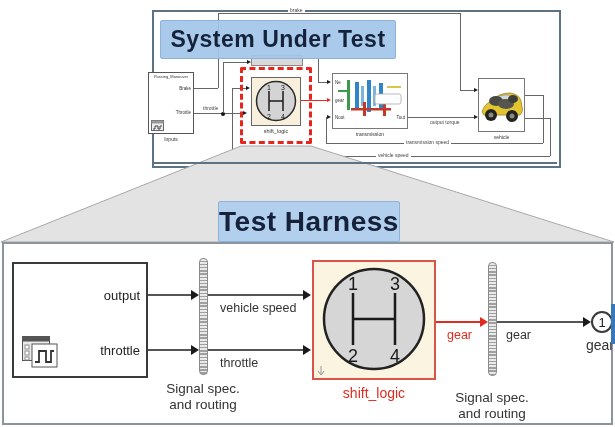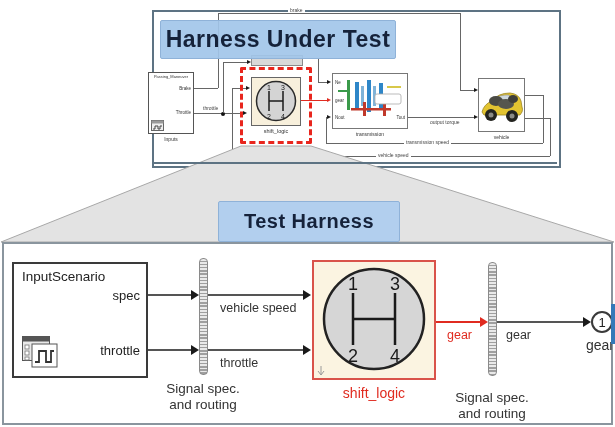--- a/index.html
+++ b/index.html
@@ -167,34 +167,33 @@
       <ellipse cx="27" cy="25" rx="8" ry="5" fill="#55554e"></ellipse>
       <ellipse cx="34" cy="20" rx="5" ry="4" fill="#3f3f3a"></ellipse>
       <circle cx="12" cy="36" r="6" fill="#23231f"></circle>
       <circle cx="12" cy="36" r="2.5" fill="#8a8a85"></circle>
       <circle cx="33" cy="37" r="6" fill="#23231f"></circle>
       <circle cx="33" cy="37" r="2.5" fill="#8a8a85"></circle>
     </svg>
   </div>
   <div class="blk-caption" style="left:478px;top:134px;width:47px;">vehicle</div>
 
-  <div class="banner" style="left:160px;top:20px;width:234px;height:37px;font-size:23px;">Harness Under Test</div>
+  <div class="banner" style="left:160px;top:20px;width:234px;height:37px;font-size:23px;">System Under Test</div>
 
   <svg class="trap" width="615" height="427">
     <polygon points="241,146 311,146 614,242 1,242" fill="#e3e3e3" stroke="#a8a8a8" stroke-width="1"></polygon>
   </svg>
   <div class="frame-bottom"></div>
 
-  <div class="banner" style="left:218px;top:201px;width:180px;height:39px;font-size:20px;background:#b2cfee;z-index:6;">Test Harness</div>
+  <div class="banner" style="left:218px;top:201px;width:180px;height:39px;font-size:28px;background:#b2cfee;z-index:6;">Test Harness</div>
 
   <div class="panel"></div>
 
   <div class="h-blk">
-    <div class="h-title">InputScenario</div>
-    <div class="h-port" style="top:24px;">spec</div>
+    <div class="h-port" style="top:24px;">output</div>
     <div class="h-port" style="top:79px;">throttle</div>
     <svg width="38" height="34" style="position:absolute;left:8px;bottom:6px;">
       <rect x="0.5" y="0.5" width="27" height="24" fill="#e9e9e9" stroke="#555" stroke-width="1"></rect>
       <rect x="0.5" y="0.5" width="27" height="5" fill="#555"></rect>
       <rect x="3" y="9" width="4" height="4" fill="#fff" stroke="#777" stroke-width="0.8"></rect>
       <rect x="3" y="15" width="4" height="4" fill="#fff" stroke="#777" stroke-width="0.8"></rect>
       <rect x="3" y="21" width="4" height="3" fill="#fff" stroke="#777" stroke-width="0.8"></rect>
       <rect x="10" y="8" width="25" height="23" fill="#fff" stroke="#555" stroke-width="1"></rect>
       <polyline points="13,26 17,26 17,15 24,15 24,26 29,26 29,15 32,15" fill="none" stroke="#333" stroke-width="1.8"></polyline>
     </svg>

